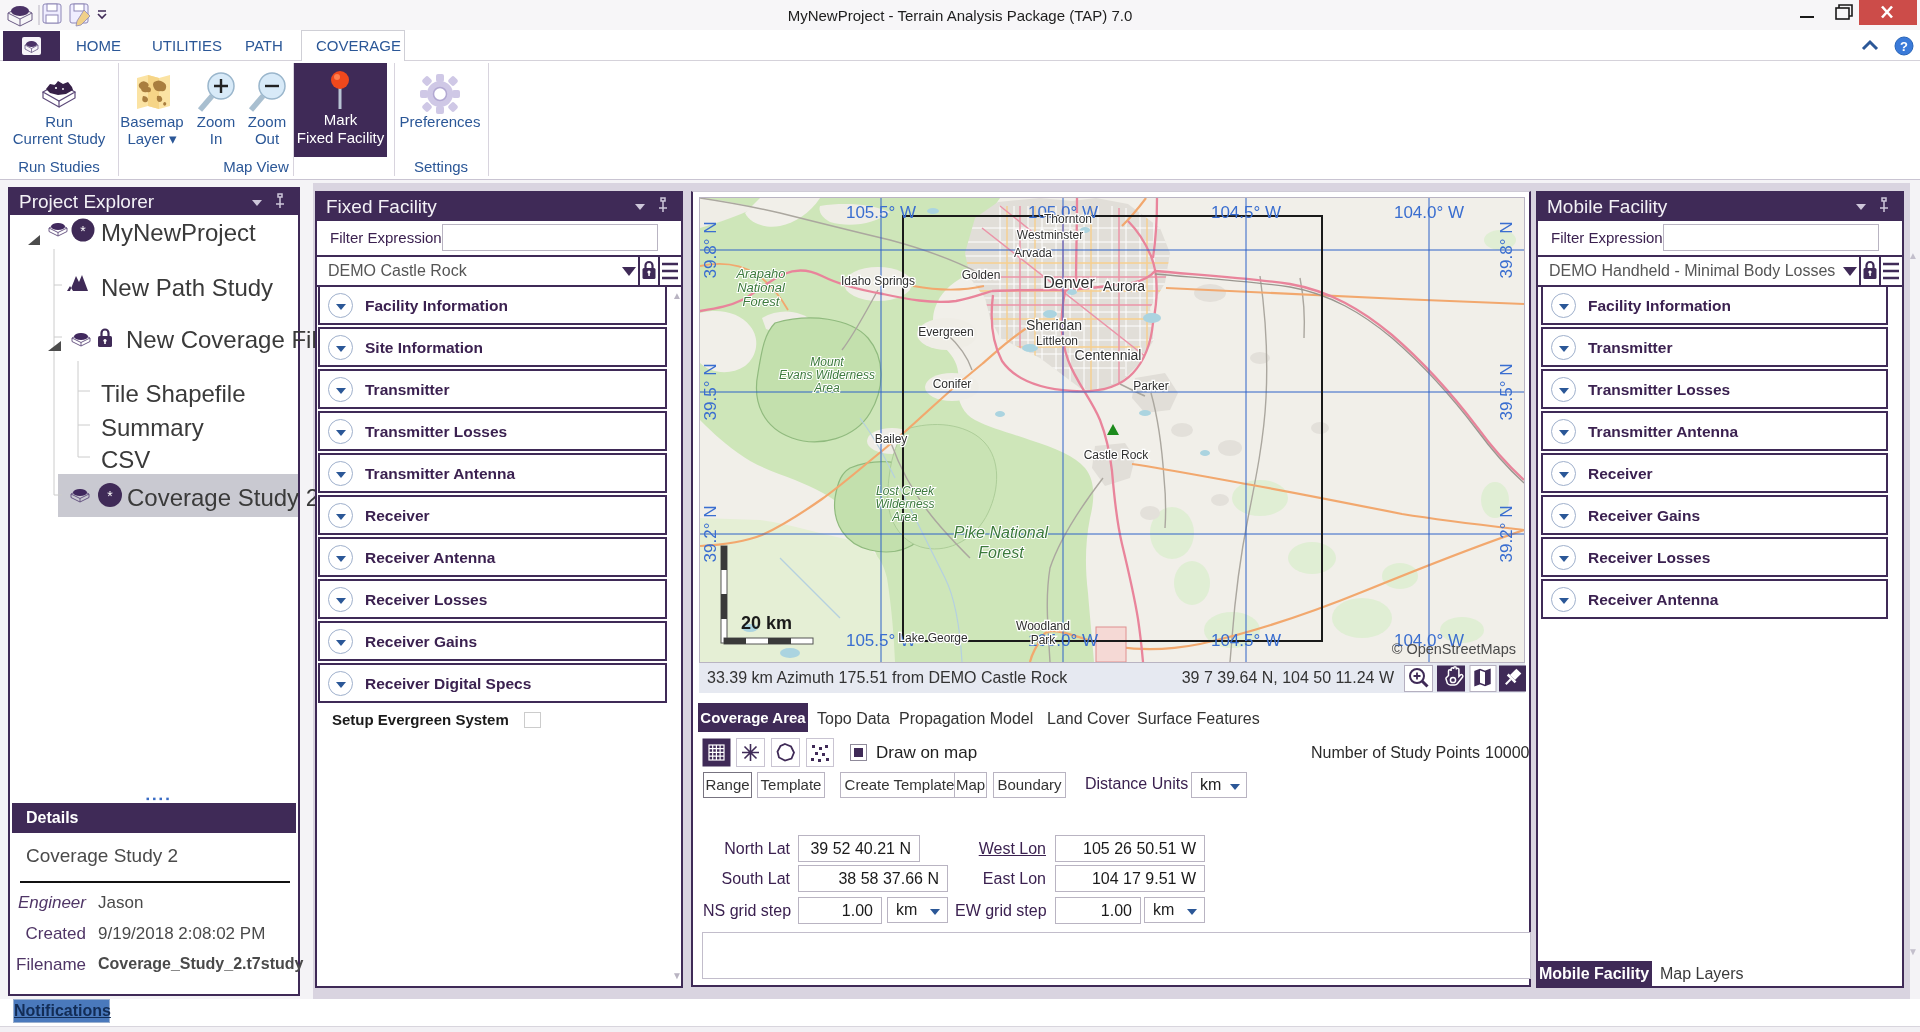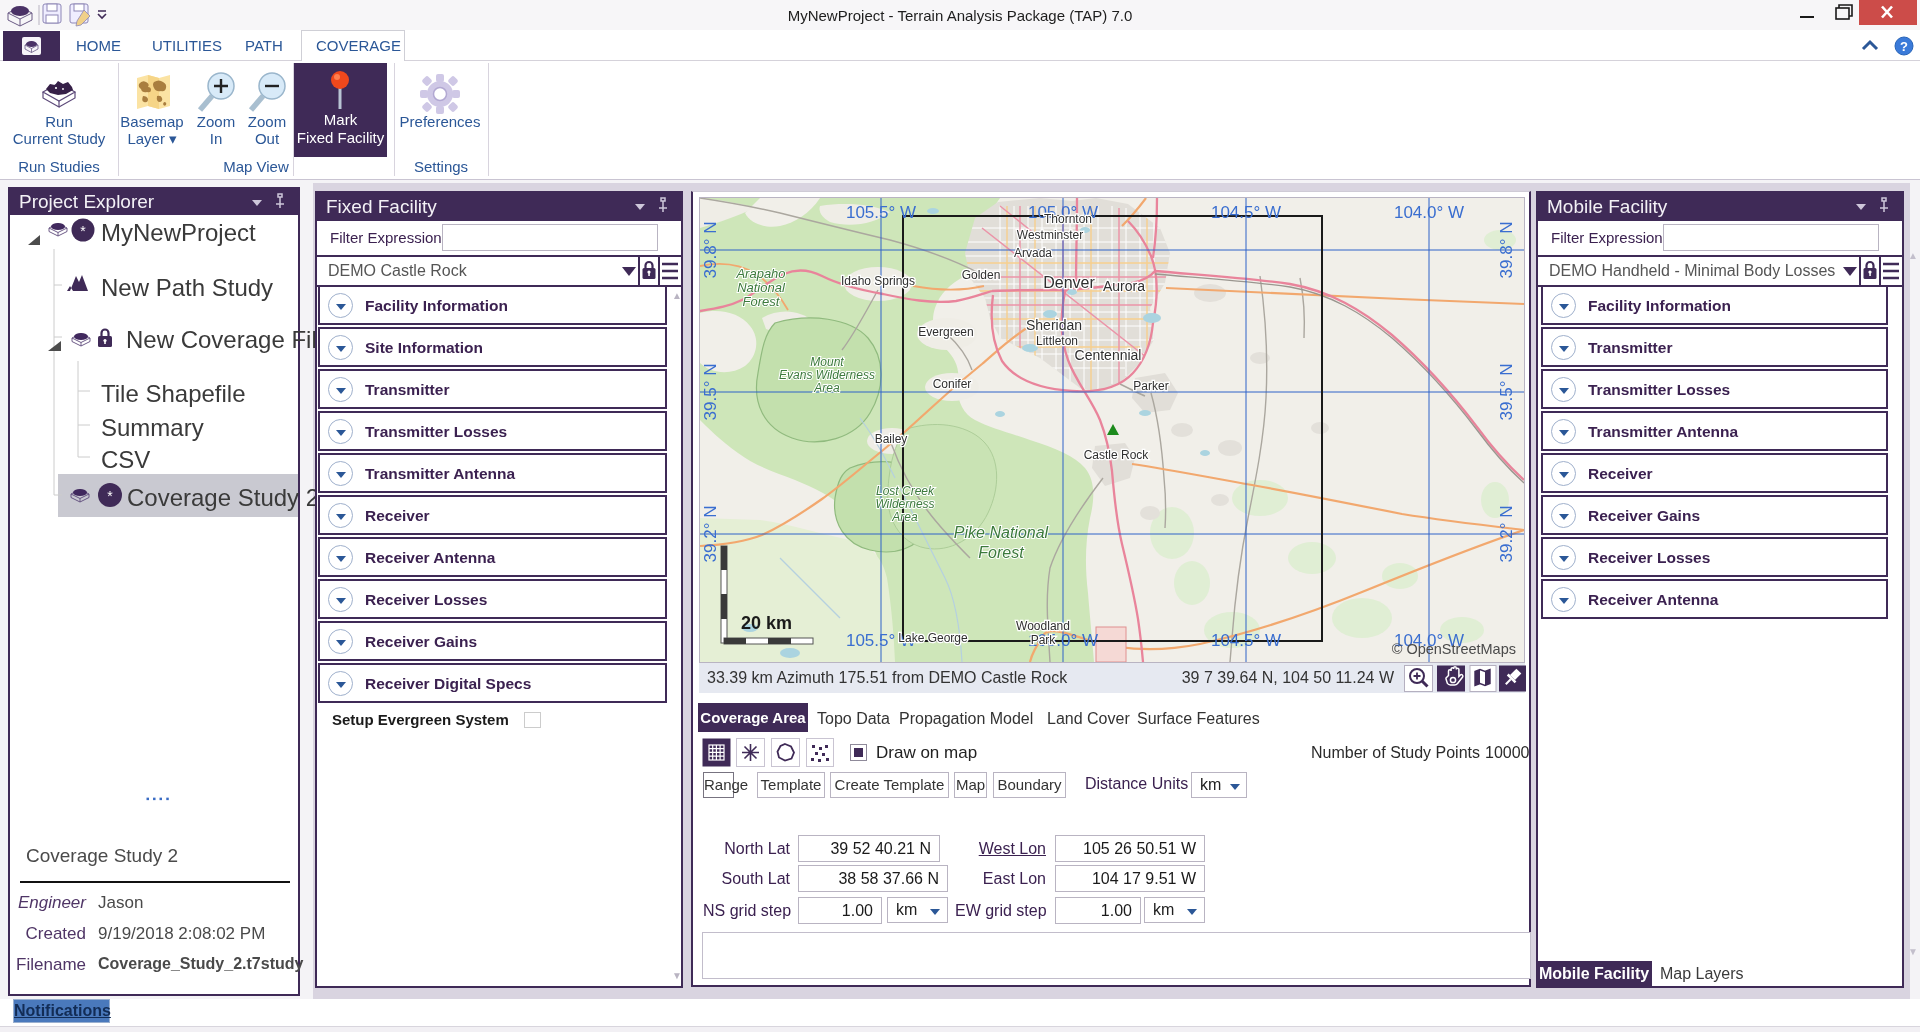--- a/index.html
+++ b/index.html
@@ -225,20 +225,21 @@
   <div class="titem" style="left:91px;top:30px;">MyNewProject</div>
   <div class="titem" style="left:91px;top:85px;">New Path Study</div>
   <div class="titem" style="left:116px;top:137px;">New Coverage Filter</div>
   <div class="titem" style="left:91px;top:191px;">Tile Shapefile</div>
   <div class="titem" style="left:91px;top:225px;">Summary</div>
   <div class="titem" style="left:91px;top:257px;">CSV</div>
   <div class="titem" style="left:117px;top:295px;">Coverage Study 2</div>
 
   <div class="abs" style="left:136px;top:604px;color:#3a6cc4;font-size:10px;letter-spacing:3px;">▪▪▪▪</div>
 
+  <div class="abs" style="left:2px;top:614px;width:284px;height:30px;background:#3f2a57;color:#fff;font-weight:bold;font-size:16px;line-height:30px;padding-left:14px;">Details</div>
   <div class="dval abs" style="left:16px;top:656px;font-size:19px;">Coverage Study 2</div>
   <div class="abs" style="left:10px;top:692px;width:270px;height:2px;background:#111;"></div>
   <div class="dlbl abs" style="left:0px;top:704px;width:76px;text-align:right;font-style:italic;">Engineer</div>
     <div class="dval abs" style="left:88px;top:704px;">Jason</div>
   <div class="dlbl abs" style="left:0px;top:735px;width:76px;text-align:right;">Created</div>
     <div class="dval abs" style="left:88px;top:735px;">9/19/2018 2:08:02 PM</div>
   <div class="dlbl abs" style="left:0px;top:766px;width:76px;text-align:right;">Filename</div>
     <div class="dval abs" style="left:88px;top:766px;font-weight:bold;font-size:16px;">Coverage_Study_2.t7study</div>
 </div>
 
@@ -603,36 +604,36 @@
         <rect x="124" y="20" width="3" height="3"></rect>
     </g>
   </svg>
   <div class="abs" style="left:157px;top:552px;width:17px;height:17px;border:1px solid #8f8a9a;background:#fff;">
       <div style="position:absolute;left:3px;top:3px;width:9px;height:9px;background:#3f2a57;"></div>
     </div>
   <div class="abs" style="left:183px;top:551px;font-size:17px;color:#222;">Draw on map</div>
   <div class="abs" style="left:618px;top:552px;font-size:16px;color:#2b2b2b;white-space:nowrap;">Number of Study Points</div>
   <div class="abs" style="left:792px;top:552px;font-size:16px;color:#2b2b2b;">10000</div>
 
-  <div class="cbtn" style="left:10px;width:31px;border-color:#777380;">Range</div>
+  <div class="cbtn" style="left:10px;width:49px;border-color:#777380;">Range</div>
   <div class="cbtn" style="left:64px;width:68px;">Template</div>
-  <div class="cbtn" style="left:137px;width:119px;">Create Template</div>
+  <div class="cbtn" style="left:147px;width:119px;">Create Template</div>
   <div class="cbtn" style="left:261px;width:33px;">Map</div>
   <div class="cbtn" style="left:300px;width:73px;">Boundary</div>
   <div class="abs" style="left:392px;top:583px;font-size:16px;color:#3b2150;">Distance Units</div>
   <div class="abs" style="left:498px;top:580px;width:56px;height:26px;border:1px solid #b9b4c2;background:#fff;font-size:16px;color:#222;">
       <span style="position:absolute;left:8px;top:3px;">km</span>
     <svg class="abs" style="left:36px;top:9px" width="14" height="10">
         <path d="M2,2 l5,6 l5,-6 Z" fill="#2b5797"></path>
       </svg>
     </div>
 
 
   <div class="clbl" style="left:10px;top:648px;width:87px;">North Lat</div>
-  <div class="cinp" style="left:105px;top:643px;width:142px;">39 52 40.21 N</div>
+  <div class="cinp" style="left:105px;top:643px;width:122px;">39 52 40.21 N</div>
   <div class="clbl" style="left:266px;top:648px;width:87px;text-decoration:underline;">West Lon</div>
   <div class="cinp" style="left:362px;top:643px;width:150px;">105 26 50.51 W</div>
   <div class="clbl" style="left:10px;top:678px;width:87px;">South Lat</div>
   <div class="cinp" style="left:105px;top:673px;width:150px;">38 58 37.66 N</div>
   <div class="clbl" style="left:266px;top:678px;width:87px;">East Lon</div>
   <div class="cinp" style="left:362px;top:673px;width:150px;">104 17 9.51 W</div>
   <div class="clbl" style="left:10px;top:710px;width:87px;">NS grid step</div>
   <div class="cinp" style="left:105px;top:705px;width:84px;">1.00</div>
   <div class="abs" style="left:194px;top:705px;width:61px;height:26px;border:1px solid #b9b4c2;background:#fff;font-size:16px;color:#222;">
       <span style="position:absolute;left:8px;top:3px;">km</span>

